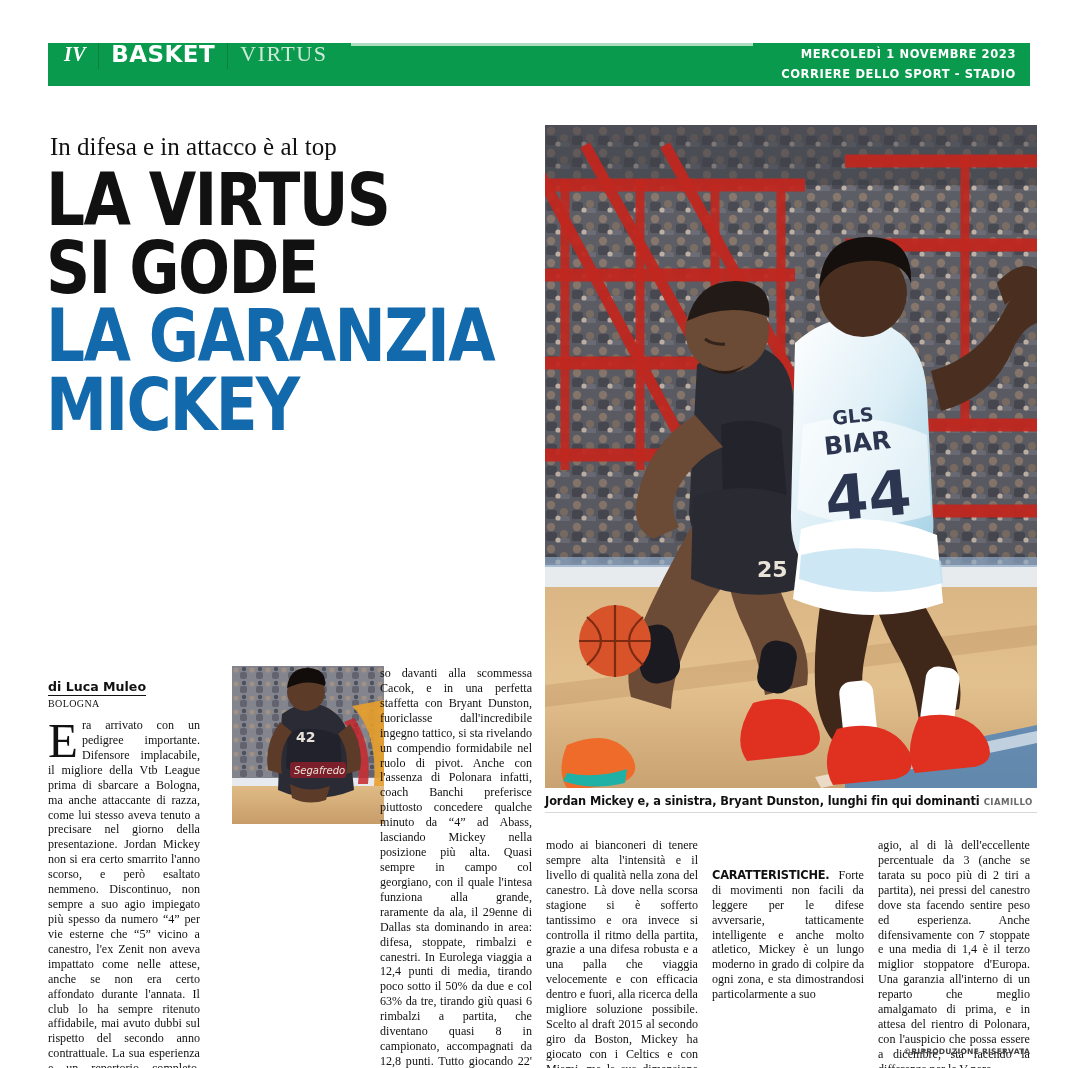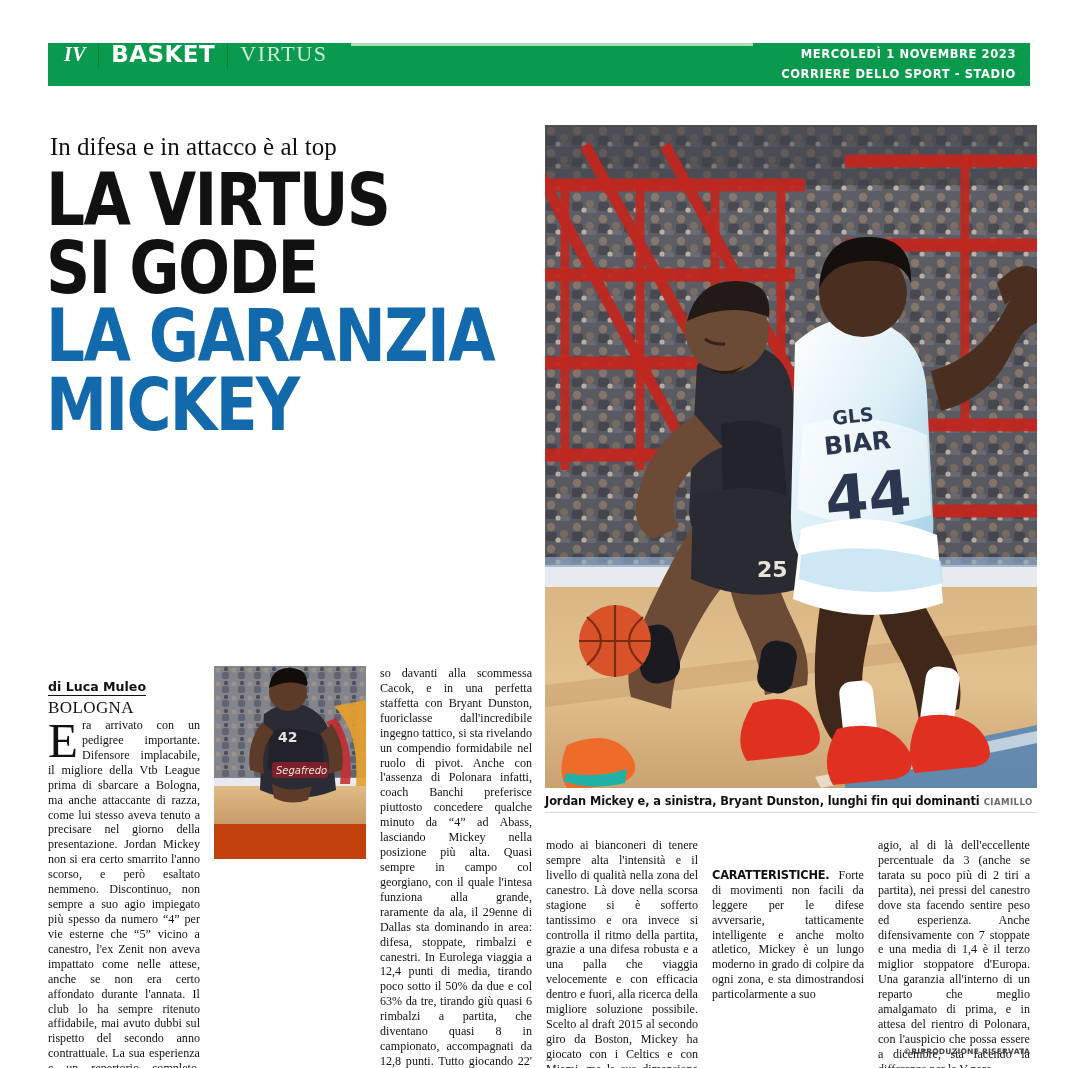--- a/index.html
+++ b/index.html
@@ -110,21 +110,21 @@
   .byline{
     position:absolute;left:48px;top:676px;width:152px;
     font-family:"DejaVu Sans", sans-serif;
   }
   .byline .author{
     font-size:12.6px;font-weight:bold;color:#111;
     border-bottom:1.5px solid #111;display:inline-block;padding-bottom:1px;
   }
   .byline .city{
     font-family:"Liberation Serif", serif;
-    font-size:17px;color:#111;letter-spacing:.4px;margin-top:2px;
+    font-size:10px;color:#111;letter-spacing:.4px;margin-top:2px;
   }
 
   
   .col{
     position:absolute;
     width:152px;
     font-family:"Liberation Serif", serif;
     font-size:12.1px;
     line-height:1.235;
     text-align:justify;
@@ -148,21 +148,21 @@
     font-weight:normal;
     padding:2px 4px 0 0;
     margin-top:1px;
   }
   .lead-label{
     font-family:"DejaVu Sans", sans-serif;
     font-weight:bold;font-size:11.4px;letter-spacing:-.2px;
   }
 
   .inset-photo{
-    position:absolute;left:214px;top:666px;width:152px;height:193px;
+    position:absolute;left:232px;top:666px;width:152px;height:158px;
     overflow:hidden;background:#c2410c;
   }
 
   .copyright{
     position:absolute;left:878px;top:1047px;width:152px;
     text-align:right;
     font-family:"DejaVu Sans", sans-serif;
     font-size:7.6px;font-weight:bold;color:#444;letter-spacing:.2px;
   }
 

